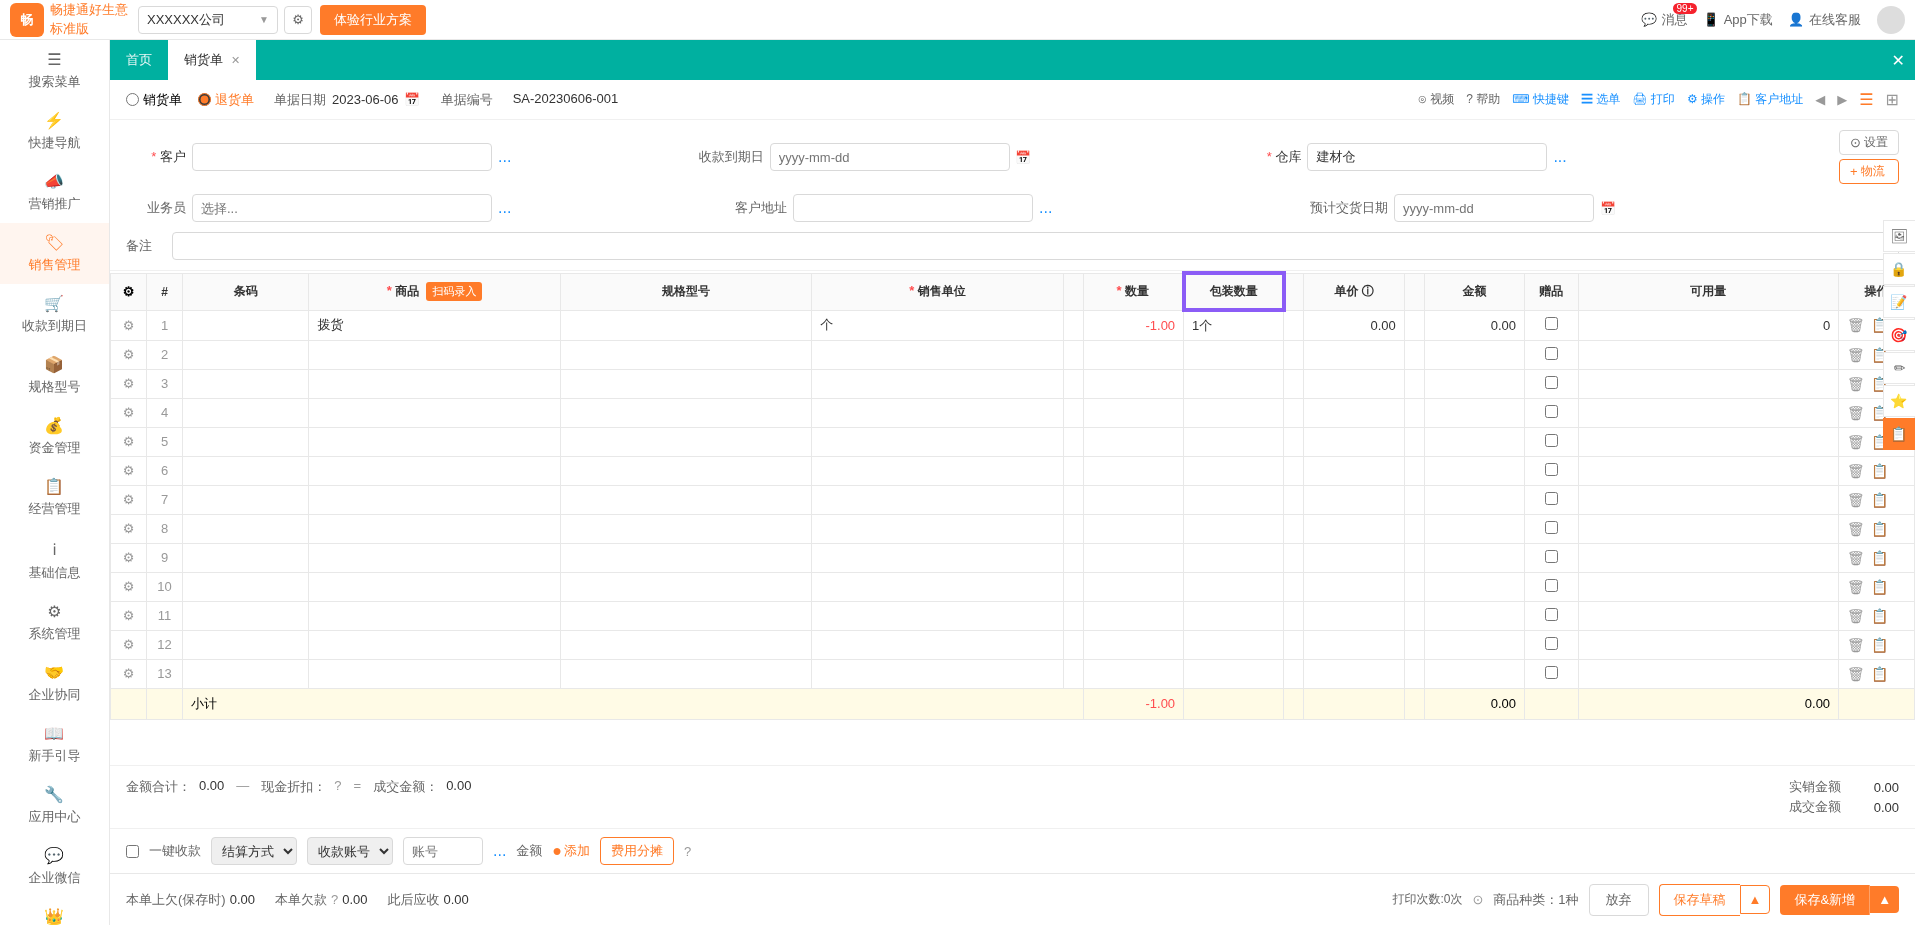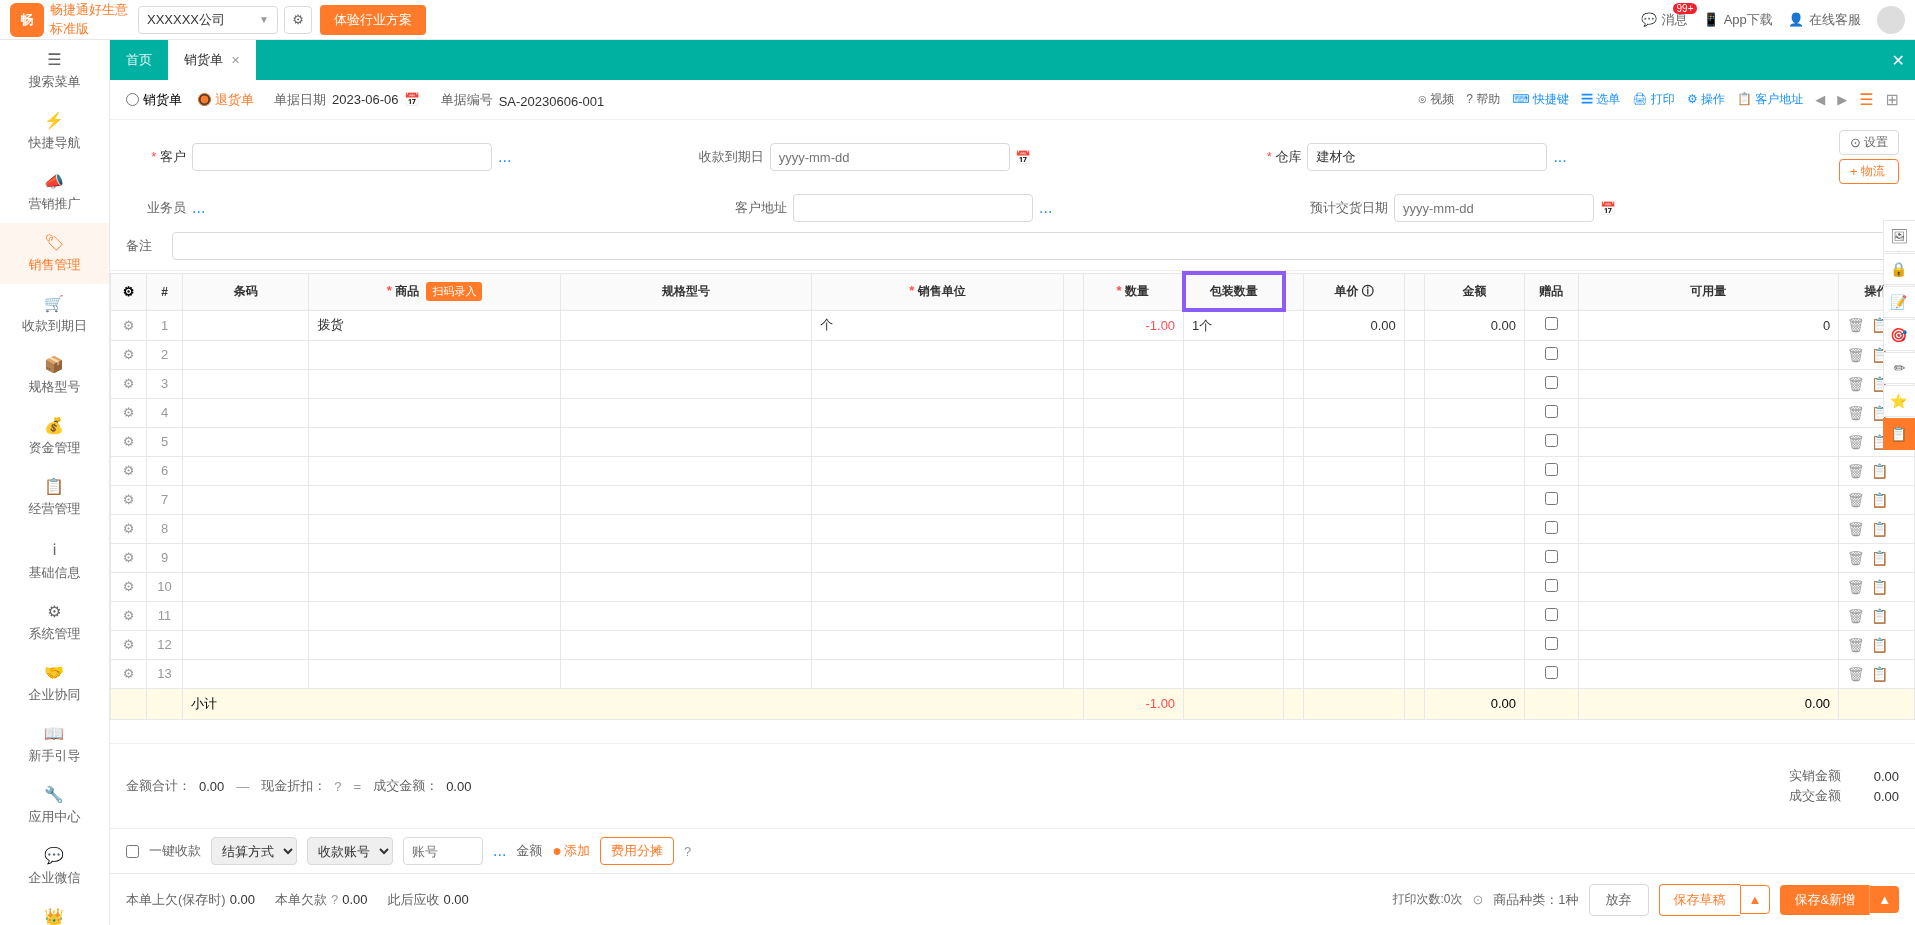--- a/index.html
+++ b/index.html
@@ -127,21 +127,21 @@
         <label style="display:flex;align-items:center;gap:4px;cursor:pointer;">
           <input type="radio" name="order-type" checked="" style="accent-color: rgb(255, 123, 41);">
           <span style="color:#ff7b29;">退货单</span>
         </label>
       </div>
       <div style="display:flex;align-items:center;gap:6px;">
         <span style="color:#666;">单据日期</span>
         <span style="color:#333;cursor:pointer;">2023-06-06</span>
         <span style="color:#999;cursor:pointer;">📅</span>
       </div>
-      <div style="display:flex;align-items:flex-end;gap:6px;">
+      <div style="display:flex;align-items:flex-start;gap:20px;">
         <span style="color:#666;">单据编号</span>
         <span style="color:#333;">SA-20230606-001</span>
       </div>
       <div style="margin-left:auto;display:flex;align-items:center;gap:12px;">
         <span style="color:#666;cursor:pointer;font-size:12px;display:flex;align-items:center;gap:3px;">⊙ 视频</span>
         <span style="color:#666;cursor:pointer;font-size:12px;display:flex;align-items:center;gap:3px;">? 帮助</span>
         <span style="color:#1890ff;cursor:pointer;font-size:12px;">⌨ 快捷键</span>
         <span style="color:#1890ff;cursor:pointer;font-size:12px;">☰ 选单</span>
         <span style="color:#1890ff;cursor:pointer;font-size:12px;">🖨 打印</span>
         <span style="color:#1890ff;cursor:pointer;font-size:12px;">⚙ 操作</span>
@@ -171,20 +171,21 @@
           <span style="color:#1890ff;cursor:pointer;font-size:16px;">...</span>
         </div>
         <div style="display:flex;flex-direction:column;gap:4px;margin-left:10px;">
           <button style="border:1px solid #d9d9d9;background:white;border-radius:4px;padding:3px 10px;cursor:pointer;color:#666;font-size:12px;display:flex;align-items:center;gap:3px;"><span>⊙</span> 设置</button>
           <button style="border:1px solid #ff7b29;background:white;border-radius:4px;padding:3px 10px;cursor:pointer;color:#ff7b29;font-size:12px;display:flex;align-items:center;gap:3px;"><span>+</span> 物流</button>
         </div>
       </div>
       <div style="display:flex;gap:0;align-items:center;margin-bottom:10px;">
         <div style="flex:1;display:flex;align-items:center;gap:6px;">
           <span style="color:#666;min-width:60px;text-align:right;">业务员</span>
+          <input type="text" style="flex: 1 1 0%; height: 28px; border: 1px solid rgb(217, 217, 217); border-radius: 4px; padding: 0px 8px; color: rgb(51, 51, 51); background: white; outline: none; max-width: 300px;" placeholder="选择...">
           <span style="color:#1890ff;cursor:pointer;font-size:16px;">...</span>
         </div>
         <div style="flex:1;display:flex;align-items:center;gap:6px;">
           <span style="color:#666;min-width:70px;text-align:right;">客户地址</span>
           <input type="text" style="flex: 1 1 0%; height: 28px; border: 1px solid rgb(217, 217, 217); border-radius: 4px; padding: 0px 8px; color: rgb(51, 51, 51); background: white; outline: none; max-width: 240px;">
           <span style="color:#1890ff;cursor:pointer;font-size:16px;">...</span>
         </div>
         <div style="flex:1;display:flex;align-items:center;gap:6px;">
           <span style="color:#666;min-width:80px;text-align:right;">预计交货日期</span>
           <input type="text" style="flex: 1 1 0%; height: 28px; border: 1px solid rgb(217, 217, 217); border-radius: 4px; padding: 0px 8px; color: rgb(51, 51, 51); background: white; outline: none; max-width: 200px;" placeholder="yyyy-mm-dd">
@@ -535,21 +536,21 @@
             <td style="border:1px solid #e8e8e8;padding:6px 8px;"></td>
             <td style="border:1px solid #e8e8e8;padding:6px 8px;text-align:right;">0.00</td>
             <td style="border:1px solid #e8e8e8;padding:6px 8px;"></td>
             <td style="border:1px solid #e8e8e8;padding:6px 8px;text-align:right;">0.00</td>
             <td style="border:1px solid #e8e8e8;padding:6px 8px;"></td>
           </tr>
         </tfoot>
       </table>
     </div>
 
-    <div style="background:#fff;border-top:1px solid #f0f0f0;padding:23px 16px;display:flex;align-items:center;gap:8px;flex-shrink:0;">
+    <div style="background:#fff;border-top:1px solid #f0f0f0;padding:12px 16px;display:flex;align-items:flex-start;gap:8px;flex-shrink:0;">
       <span style="color:#666;">金额合计：</span>
       <span style="color:#333;">0.00</span>
       <span style="color:#999;margin:0 4px;">—</span>
       <span style="color:#666;">现金折扣：</span>
       <span style="color:#999;cursor:pointer;">?</span>
       <span style="color:#999;margin:0 4px;">=</span>
       <span style="color:#666;">成交金额：</span>
       <span style="color:#333;">0.00</span>
       <div style="margin-left:auto;display:flex;flex-direction:column;gap:2px;align-items:flex-end;">
         <div style="display:flex;gap:8px;align-items:center;font-size:12px;">

